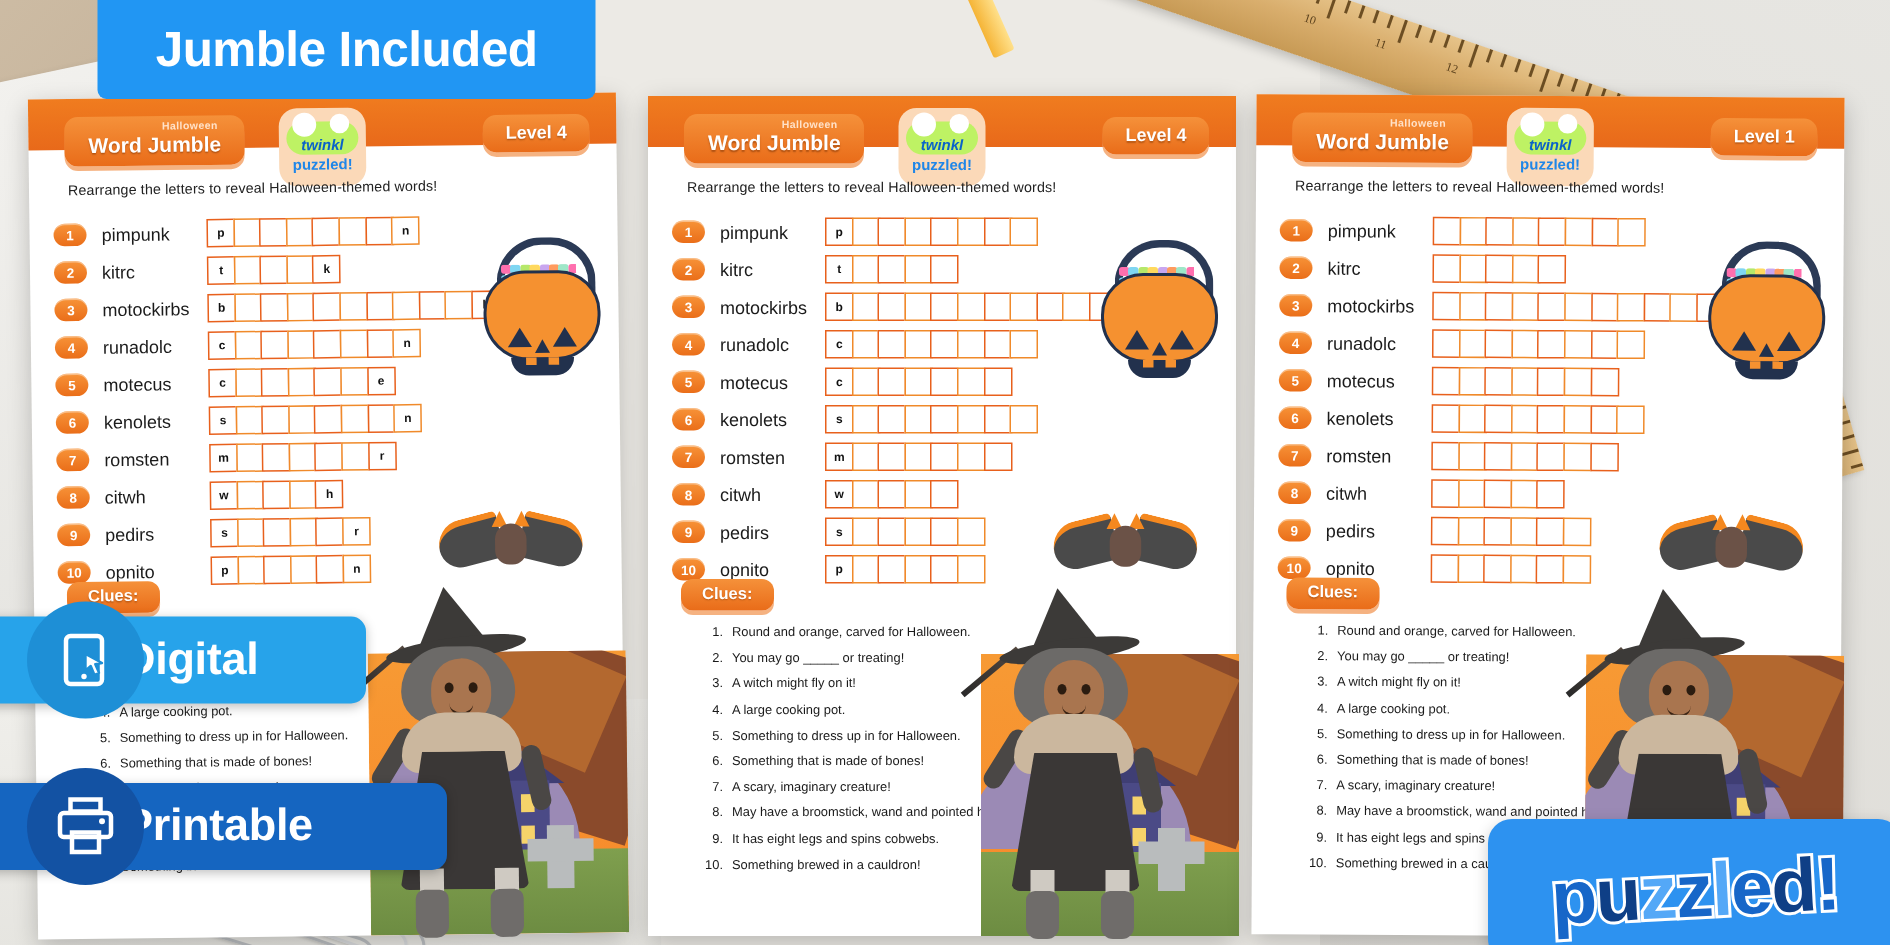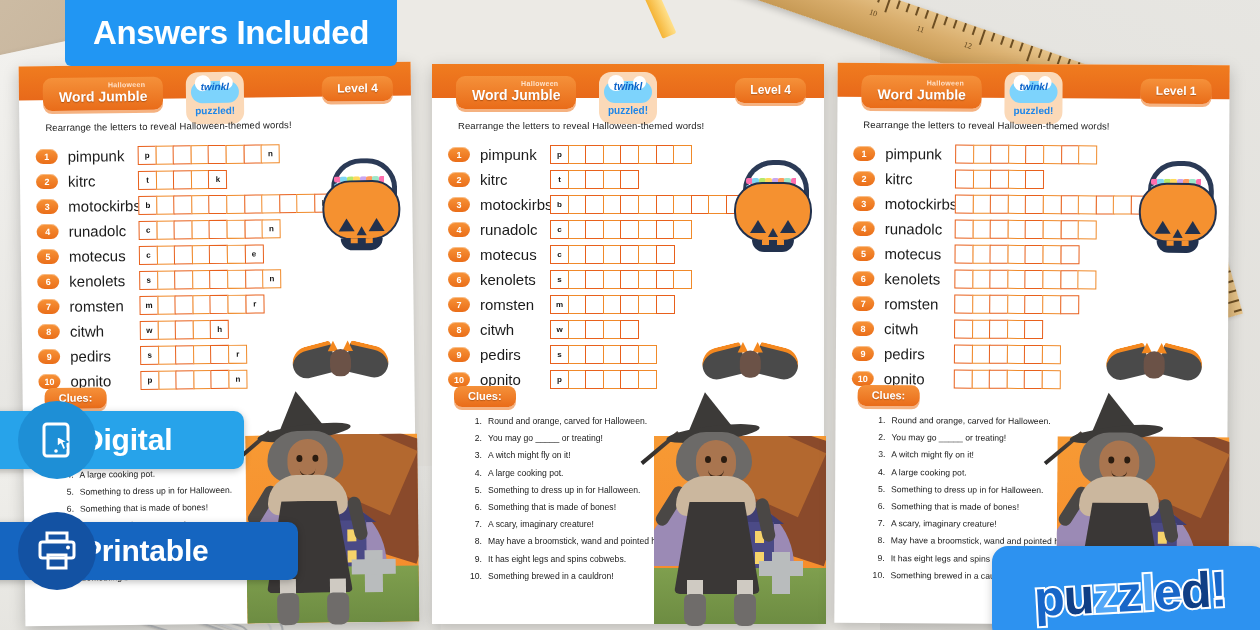--- a/index.html
+++ b/index.html
@@ -103,22 +103,22 @@
     border-radius:9px;color:#fff;font-size:12px;font-weight:bold;
     box-shadow:0 3px 0 rgba(243,164,107,.85);
     text-shadow:0 1px 1px rgba(120,50,5,.45);
   }
   .twinkl-logo{
     position:absolute;top:8px;left:50%;transform:translateX(-50%);
     width:58px;height:52px;background:#fbd9b8;border-radius:12px;
     display:flex;flex-direction:column;align-items:center;justify-content:center;
   }
   .twinkl-logo .cloud{
-    width:48px;height:22px;background:#7dd3fc;border-radius:12px;
-    display:flex;align-items:flex-start;justify-content:center;position:relative;
+    width:48px;height:22px;background:#bef264;border-radius:12px;
+    display:flex;align-items:flex-end;justify-content:center;position:relative;
   }
   .twinkl-logo .cloud:before,.twinkl-logo .cloud:after{
     content:"";position:absolute;background:#fff;border-radius:50%;
   }
   .twinkl-logo .cloud:before{width:16px;height:16px;left:4px;top:-6px;}
   .twinkl-logo .cloud:after{width:13px;height:13px;right:6px;top:-5px;}
   .twinkl-logo .tw{
     position:relative;z-index:2;font-size:10px;font-weight:bold;color:#0a62c9;
     font-style:italic;
   }
@@ -132,21 +132,21 @@
   
   .rows{position:absolute;left:16px;top:78px;}
   .row{display:flex;align-items:center;height:25px;}
   .num-badge{
     width:22px;height:15px;border-radius:8px;
     background:linear-gradient(180deg,#f79338,#ea6e19);
     color:#fff;font-size:9px;font-weight:bold;
     display:flex;align-items:center;justify-content:center;
     box-shadow:inset 0 1px 0 rgba(255,255,255,.4);
   }
-  .word{width:66px;margin-left:10px;font-size:15px;color:#1b1b1b;}
+  .word{width:66px;margin-left:10px;font-size:12px;color:#1b1b1b;}
   .grid{display:flex;margin-left:4px;}
   .cell{
     width:17px;height:17px;border:1.4px solid #e8601c;margin-right:-1.4px;
     background:#fff;display:flex;align-items:center;justify-content:center;
     font-size:8px;font-weight:bold;color:#111;
   }
   .cell.alt{border-color:#f08a2a;}
 
   
   .clues-badge{
@@ -1198,21 +1198,21 @@
     <div class="dress"></div>
     <div class="sock l"></div>
     <div class="sock r"></div>
     <div class="boot l"></div>
     <div class="boot r"></div>
   </div>
   </div>
     </div>
 
   <div class="answers-banner">
-    <span>Answers Included</span>
+    <span>Jumble Included</span>
   </div>
 
   <div class="ribbon digital">
     <div class="ribbon-icon">
       <svg width="44" height="44" viewBox="0 0 44 44" aria-hidden="true">
         <rect x="9" y="6" width="24" height="32" rx="3" fill="none" stroke="#fff" stroke-width="3"></rect>
         <circle cx="21" cy="33" r="1.8" fill="#fff"></circle>
         <path d="M22 18 L22 29 L25.5 26 L28 32 L31 30.5 L28.5 24.8 L33 24 Z" fill="#fff" stroke="#1e8fd6" stroke-width="1.6" stroke-linejoin="round"></path>
       </svg>
     </div>

